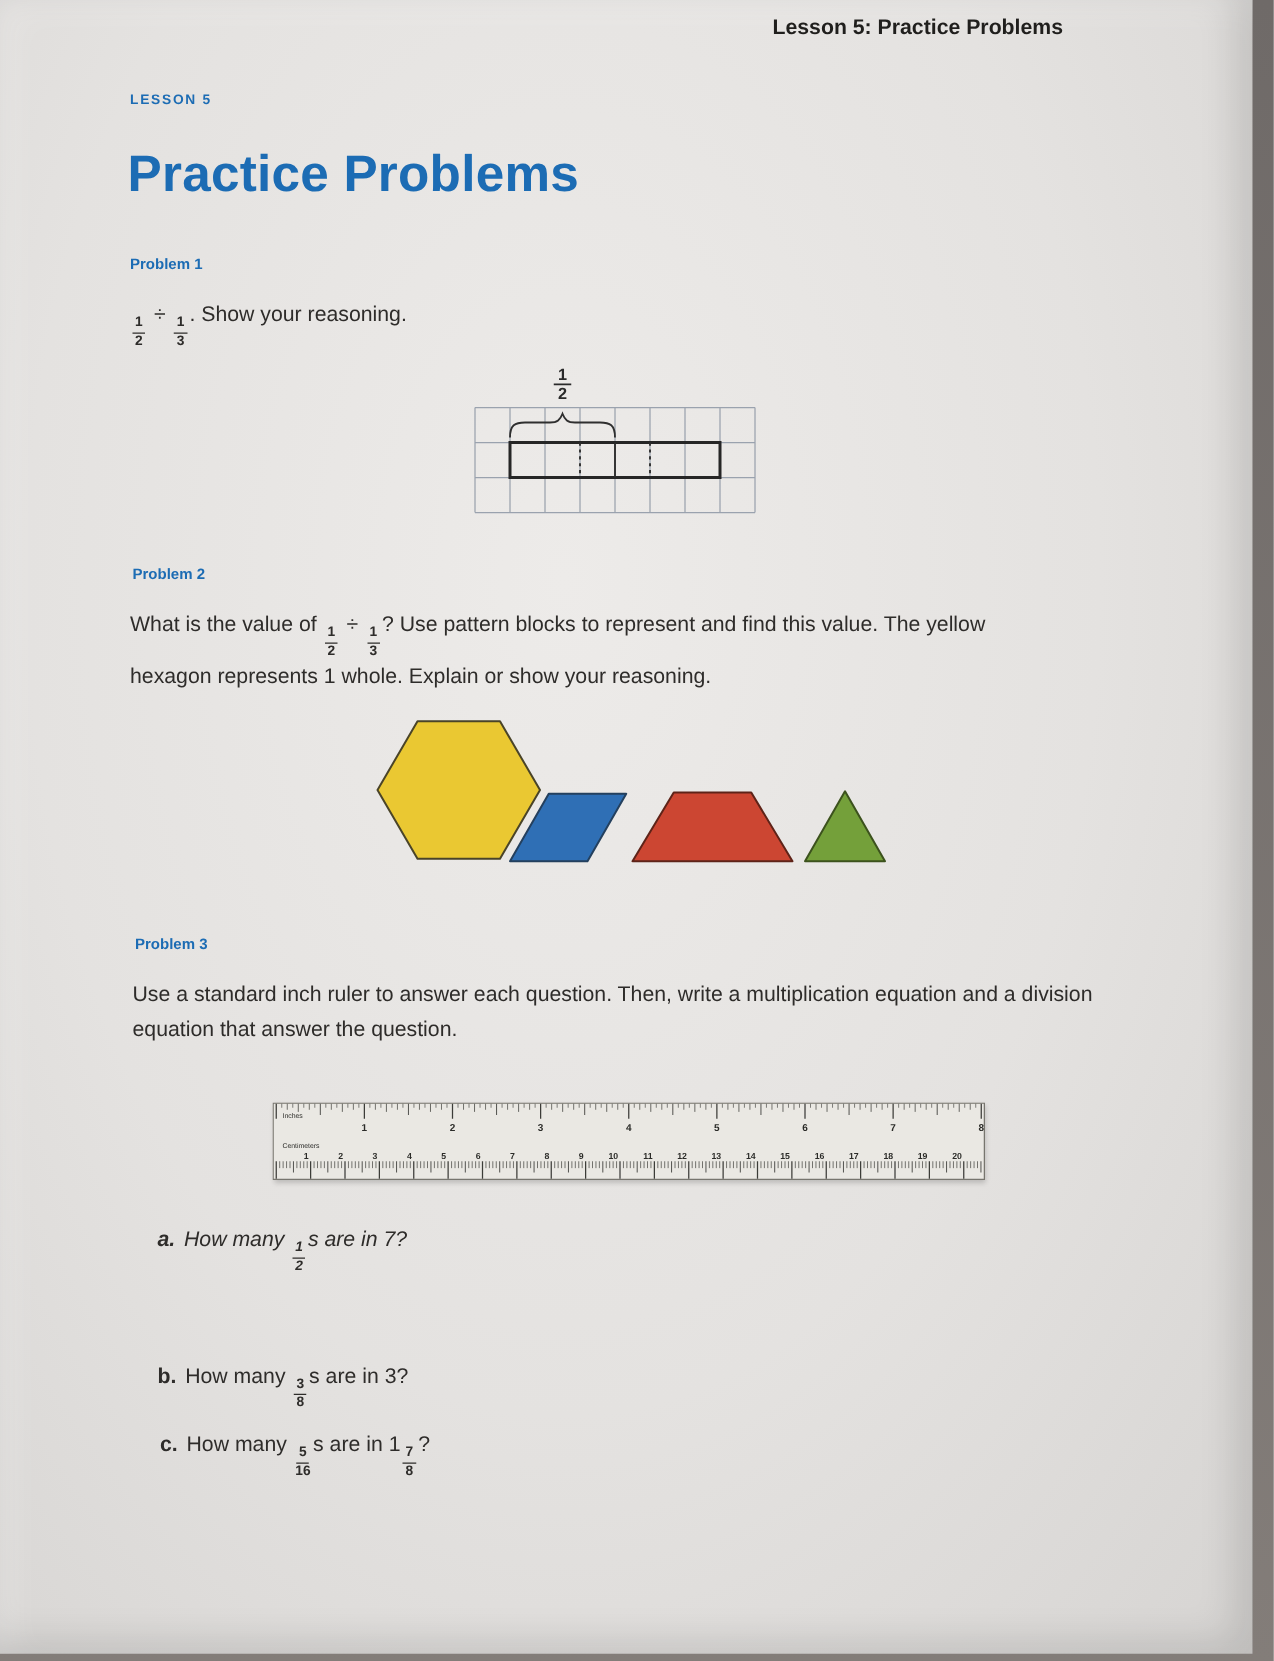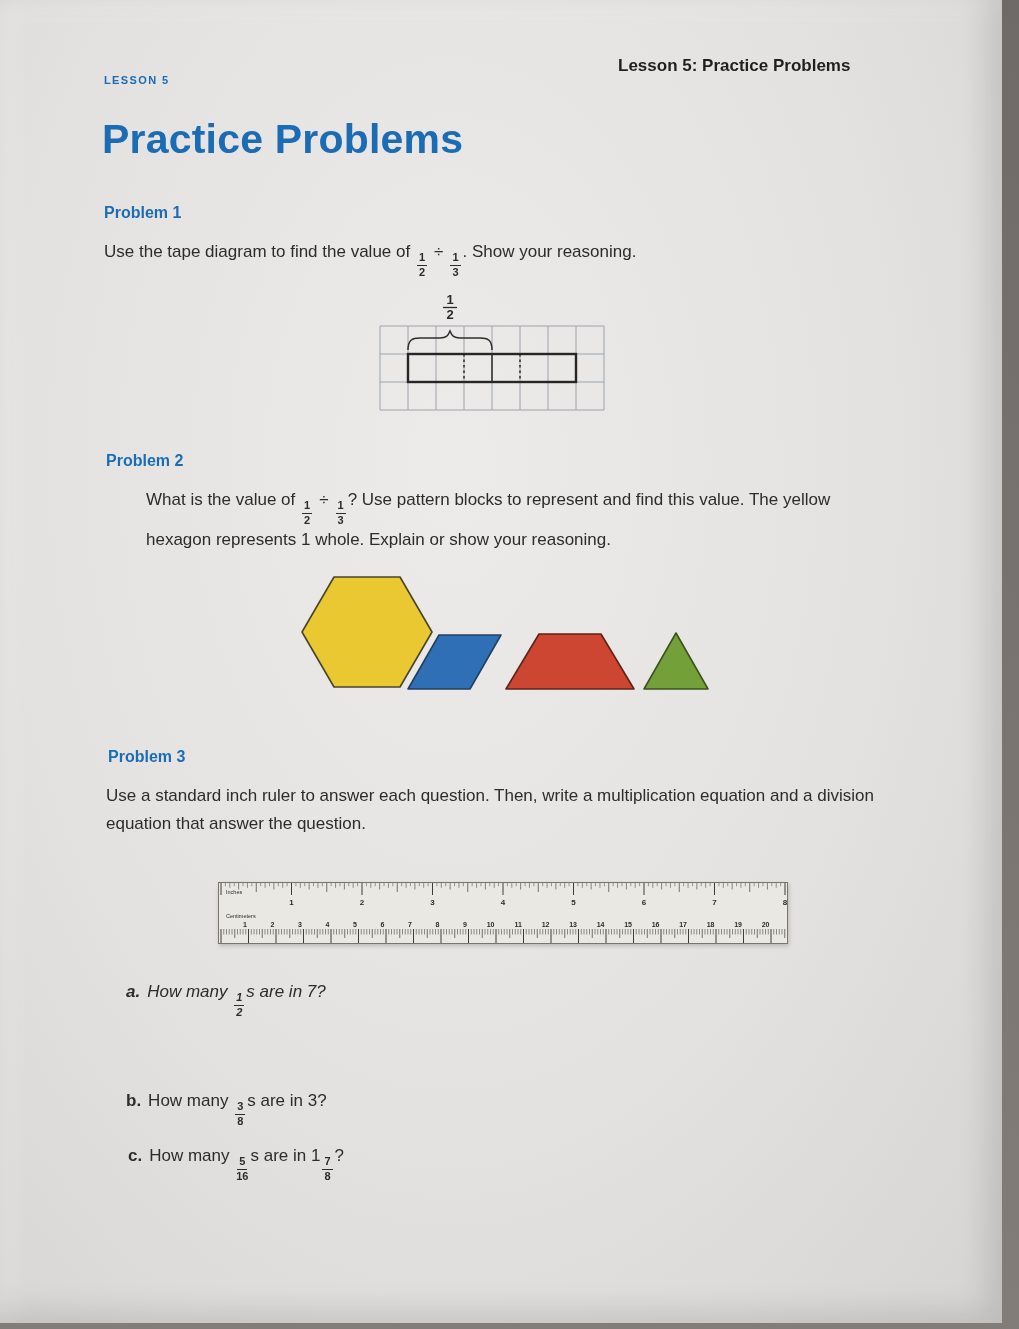--- a/index.html
+++ b/index.html
@@ -7,24 +7,24 @@
     width:1019px;height:1329px;position:relative;overflow:hidden;
     background:linear-gradient(180deg,#6f6a68 0%,#837d79 100%);
     font-family:"Liberation Sans",sans-serif;
   }
   .paper{
     position:absolute;left:0;top:0;right:17px;bottom:6px;
     background:radial-gradient(ellipse at 45% 35%, #edebe9 0%, #e4e2e0 55%, #d6d4d2 100%);
     box-shadow: inset -14px -10px 30px rgba(0,0,0,0.12), inset 10px 8px 26px rgba(255,255,255,0.22);
   }
   .abs{position:absolute;margin:0;}
-  .header-right{top:12px;left:618px;font-size:17px;font-weight:bold;color:#201f1d;margin-top:44px;}
+  .header-right{top:12px;left:618px;font-size:17px;font-weight:bold;color:#201f1d;}
   .lesson{top:74px;left:104px;font-size:11px;font-weight:bold;color:#1c6cb4;letter-spacing:1.4px;}
   .big-title{top:116px;left:102px;font-size:41px;font-weight:bold;color:#1c6cb4;letter-spacing:0.2px;}
-  .problem-h{font-size:16px;font-weight:bold;color:#1c6cb4;}
+  .problem-h{font-size:12px;font-weight:bold;color:#1c6cb4;}
   .body-text{font-size:17px;color:#2e2c2a;line-height:1.62;}
   .frac{
     display:inline-flex;flex-direction:column;align-items:center;
     line-height:1.05;font-size:11px;font-weight:600;vertical-align:-4px;
     margin:0 2px;color:#2e2c2a;
   }
   .frac .num{border-bottom:1.3px solid #2e2c2a;padding:0 2px 1px;}
   .frac .den{padding-top:1px;}
   .op{margin:0 5px;}
   .q{font-size:17px;color:#2e2c2a;}
@@ -36,21 +36,21 @@
 <body>
 
 <div class="paper">
 
   <div class="abs header-right">Lesson 5: Practice Problems</div>
 
   <div class="abs lesson">LESSON 5</div>
   <h1 class="abs big-title">Practice Problems</h1>
 
   <h2 class="abs problem-h" style="top:204px;left:104px;">Problem 1</h2>
-  <p class="abs body-text" style="top:238px;left:104px;width:720px;"><span>Use the tape diagram to find the value of </span><span class="frac">
+  <p class="abs body-text" style="top:238px;left:104px;width:720px;"><span class="frac">
         <span class="num">1</span>
         <span class="den">2</span>
       </span><span class="op">÷</span><span class="frac">
         <span class="num">1</span>
         <span class="den">3</span>
       </span><span>. Show your reasoning.</span></p>
 
   <svg class="abs" style="top:292px;left:372px;" width="240" height="126" viewBox="0 0 240 126">
     <g id="tape-grid">
         <line x1="8" y1="34" x2="8" y2="118" stroke="#9aa2ae" stroke-width="1"></line>
@@ -71,21 +71,21 @@
     <line x1="71" y1="15.5" x2="85" y2="15.5" stroke="#2a2a2a" stroke-width="1.3"></line>
     <text x="78" y="27" font-size="13" font-weight="600" fill="#2a2a2a" text-anchor="middle">2</text>
     <path d="M36,58 C36,48 40,46 48,46 L68,46 C74,46 76,44 78,39 C80,44 82,46 88,46 L108,46 C116,46 120,48 120,58" fill="none" stroke="#2f2f2f" stroke-width="1.5"></path>
     <rect x="36" y="62" width="168" height="28" fill="none" stroke="#262626" stroke-width="2.4"></rect>
     <line x1="92" y1="62" x2="92" y2="90" stroke="#2c2c2c" stroke-width="1.5" stroke-dasharray="2.5 3"></line>
     <line x1="148" y1="62" x2="148" y2="90" stroke="#2c2c2c" stroke-width="1.5" stroke-dasharray="2.5 3"></line>
     <line x1="120" y1="62" x2="120" y2="90" stroke="#2c2c2c" stroke-width="1.5"></line>
   </svg>
 
   <h2 class="abs problem-h" style="top:452px;left:106px;">Problem 2</h2>
-  <p class="abs body-text" style="top:486px;left:104px;width:738px;margin-left:42px;"><span>What is the value of </span><span class="frac">
+  <p class="abs body-text" style="top:486px;left:104px;width:738px;"><span>What is the value of </span><span class="frac">
         <span class="num">1</span>
         <span class="den">2</span>
       </span><span class="op">÷</span><span class="frac">
         <span class="num">1</span>
         <span class="den">3</span>
       </span><span>? Use pattern blocks to represent and find this value. The yellow hexagon represents 1 whole. Explain or show your reasoning.</span></p>
 
   <svg class="abs" style="top:568px;left:292px;" width="420" height="128" viewBox="0 0 420 128">
     <polygon points="10,64 42,9 108,9 140,64 108,119 42,119" stroke="#4a4428" stroke-width="1.6" stroke-linejoin="round" fill="#eac832"></polygon>
     <polygon points="116,121 178,121 209,67 147,67" stroke="#24405e" stroke-width="1.6" stroke-linejoin="round" fill="#2f6fb5"></polygon>

